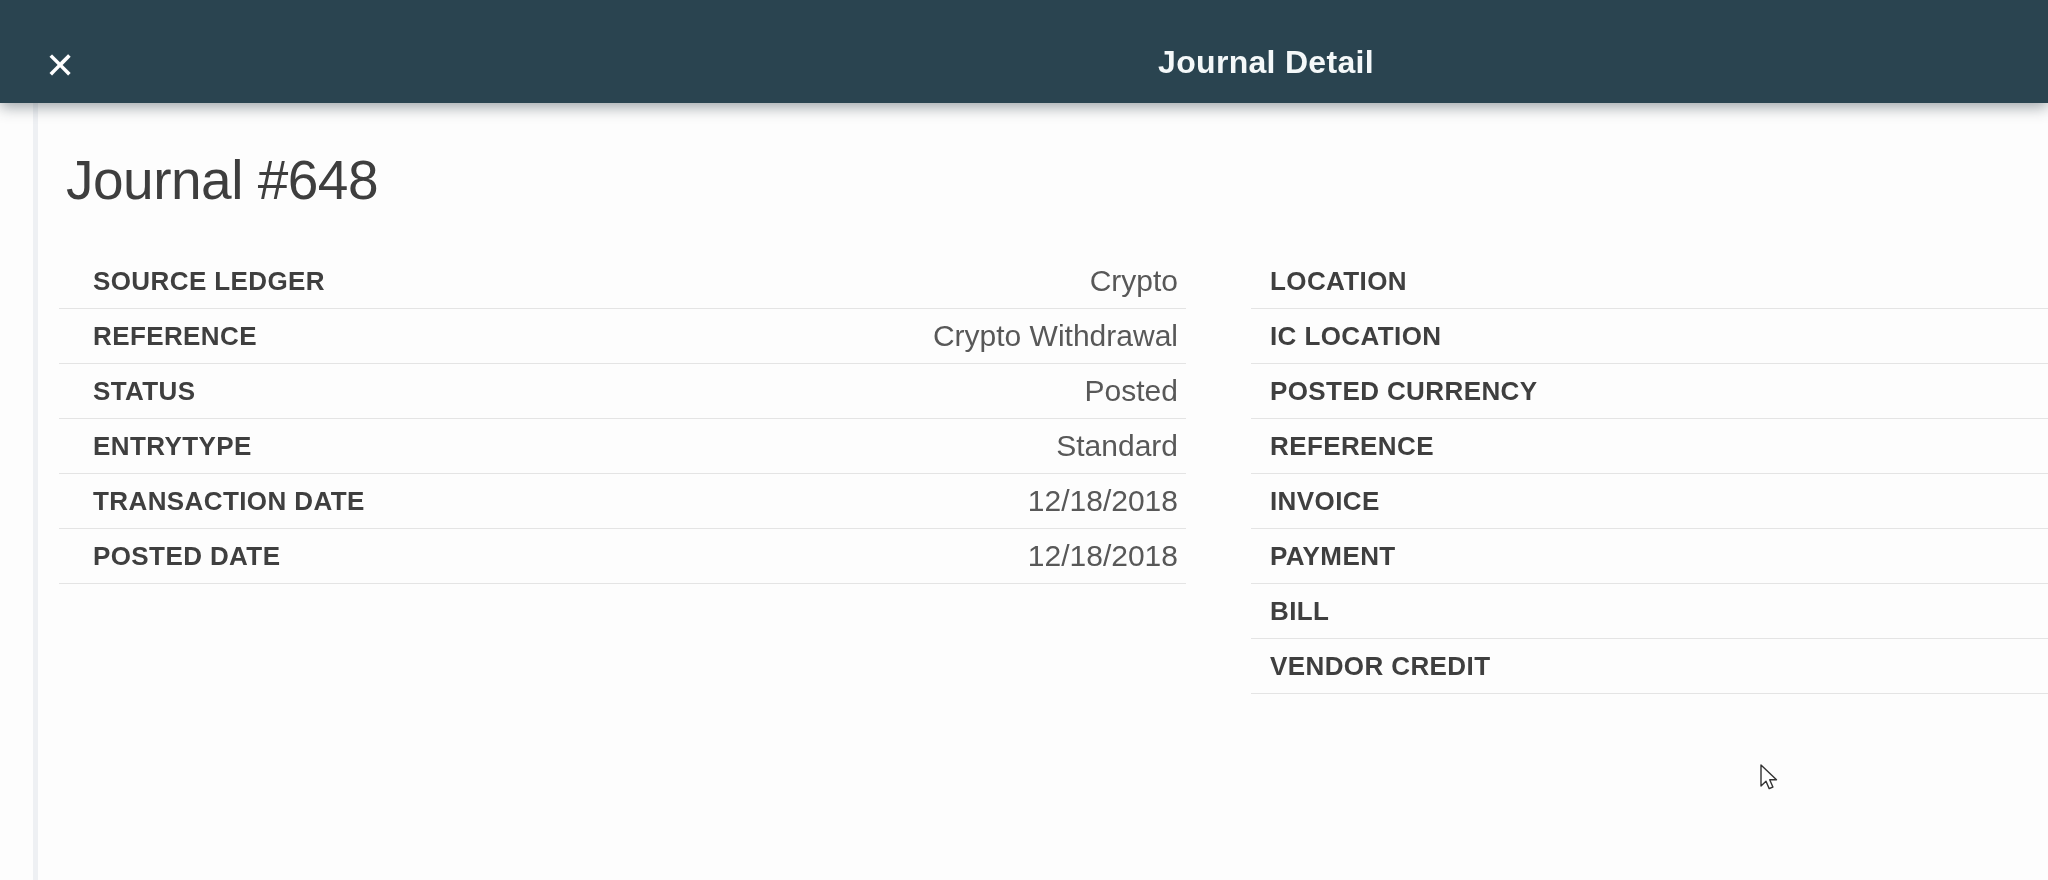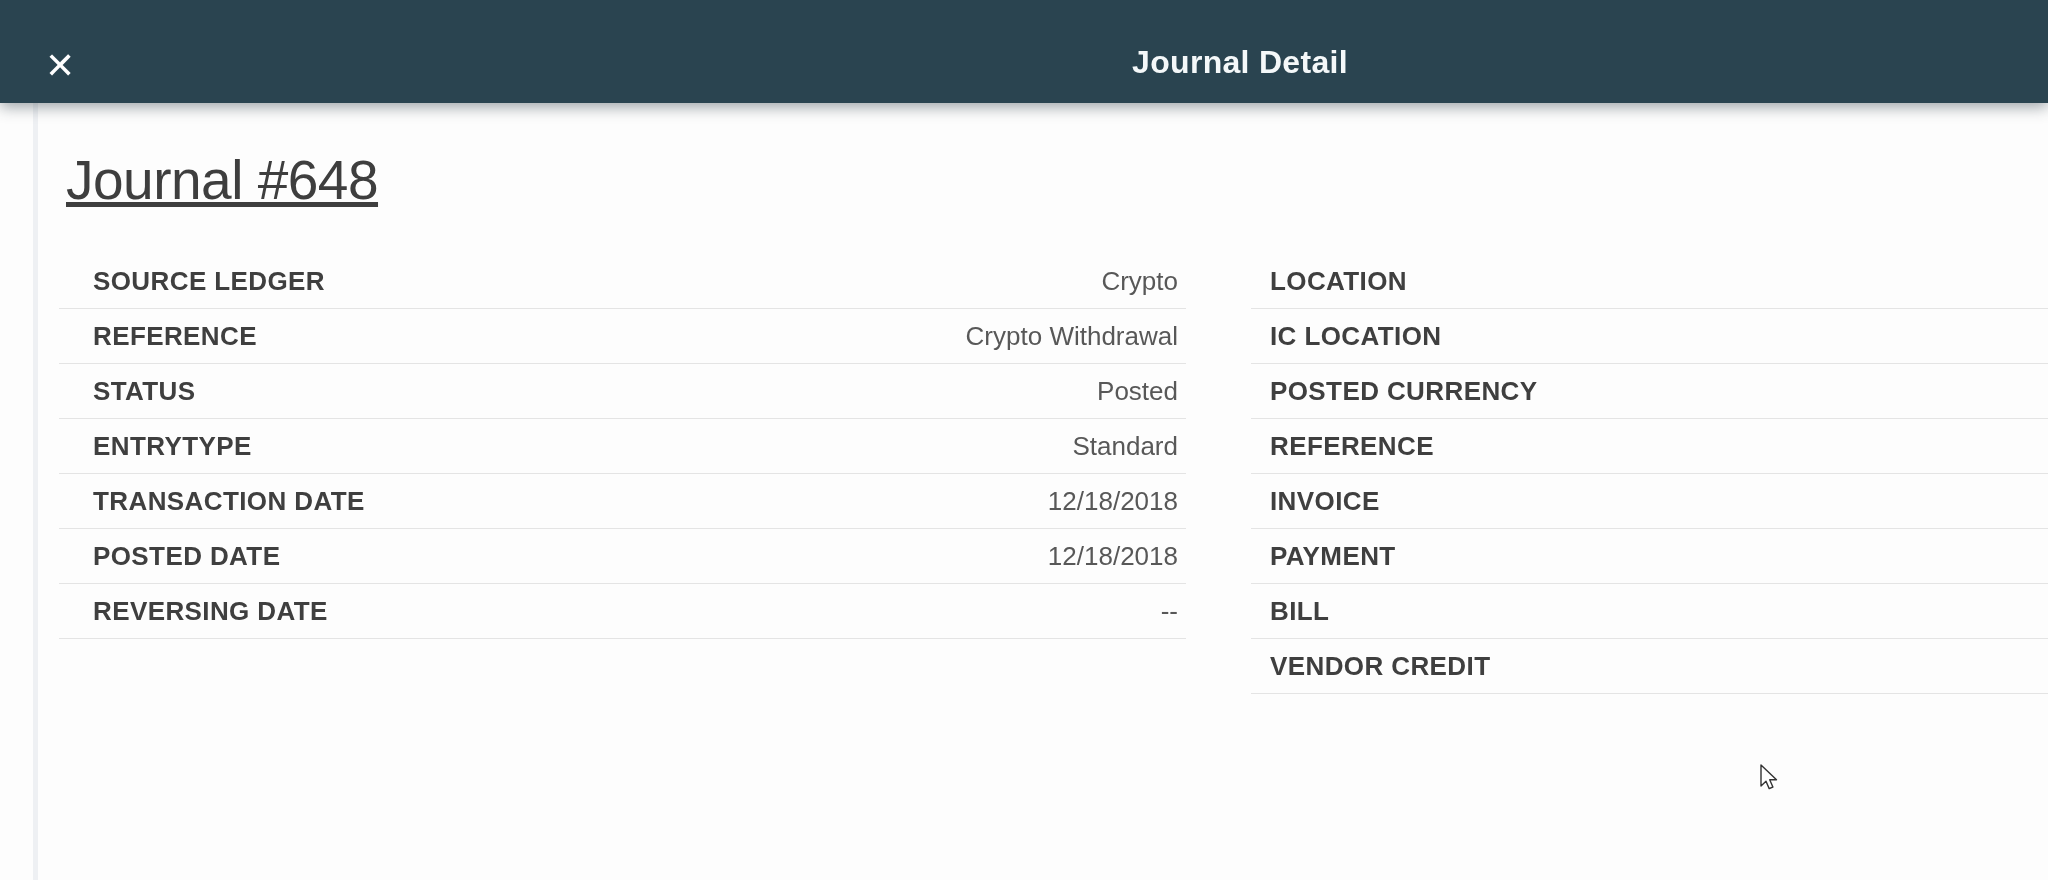--- a/index.html
+++ b/index.html
@@ -36,21 +36,21 @@
     padding: 0;
     cursor: pointer;
     color: #ffffff;
     font-size: 36px;
     line-height: 42px;
     text-align: center;
     font-family: "Liberation Sans", "DejaVu Sans", sans-serif;
   }
   .header-title {
     position: absolute;
-    left: 1040px;
+    left: 1066px;
     top: 44px;
     width: 400px;
     text-align: center;
     color: #f4f8f9;
     font-size: 32px;
     font-weight: 700;
     letter-spacing: 0.3px;
     white-space: nowrap;
   }
 
@@ -68,21 +68,20 @@
   .page-title {
     position: absolute;
     left: 66px;
     top: 148px;
     margin: 0;
     font-size: 55px;
     font-weight: 400;
     letter-spacing: -0.5px;
     color: #3e3e3e;
     white-space: nowrap;
-    text-decoration: underline;
   }
 
   
   .panel {
     position: absolute;
     top: 254px;
   }
   .panel-left {
     left: 59px;
     width: 1127px;
@@ -107,21 +106,21 @@
   .panel-right .field-row { padding-left: 19px; padding-right: 8px; }
 
   .field-label {
     font-size: 26px;
     font-weight: 700;
     color: var(--label-color, #3f3f3f);
     letter-spacing: 0.4px;
     white-space: nowrap;
   }
   .field-value {
-    font-size: 26px;
+    font-size: 30px;
     font-weight: 400;
     color: var(--value-color, #585858);
     white-space: nowrap;
     text-align: left;
   }
 
   
   .mouse-cursor {
     position: absolute;
     left: 1753px;
@@ -162,24 +161,20 @@
       <span class="field-value">Standard</span>
     </div>
     <div class="field-row">
       <span class="field-label">TRANSACTION DATE</span>
       <span class="field-value">12/18/2018</span>
     </div>
     <div class="field-row">
       <span class="field-label">POSTED DATE</span>
       <span class="field-value">12/18/2018</span>
     </div>
-    <div class="field-row">
-      <span class="field-label">REVERSING DATE</span>
-      <span class="field-value">--</span>
-    </div>
   </div>
 <div class="panel panel-right" id="panel-right">
     <div class="field-row">
       <span class="field-label">LOCATION</span>
       <span class="field-value"></span>
     </div>
     <div class="field-row">
       <span class="field-label">IC LOCATION</span>
       <span class="field-value"></span>
     </div>

